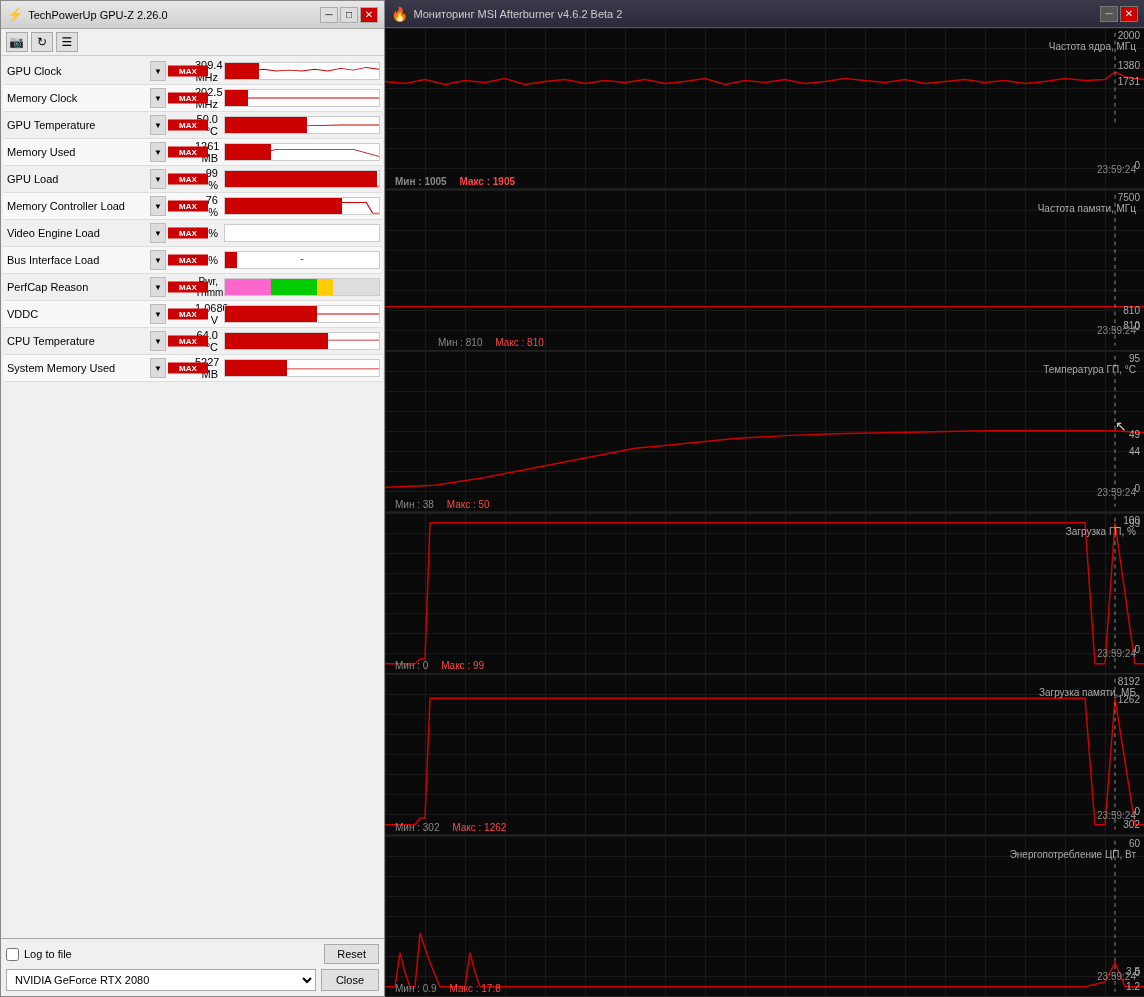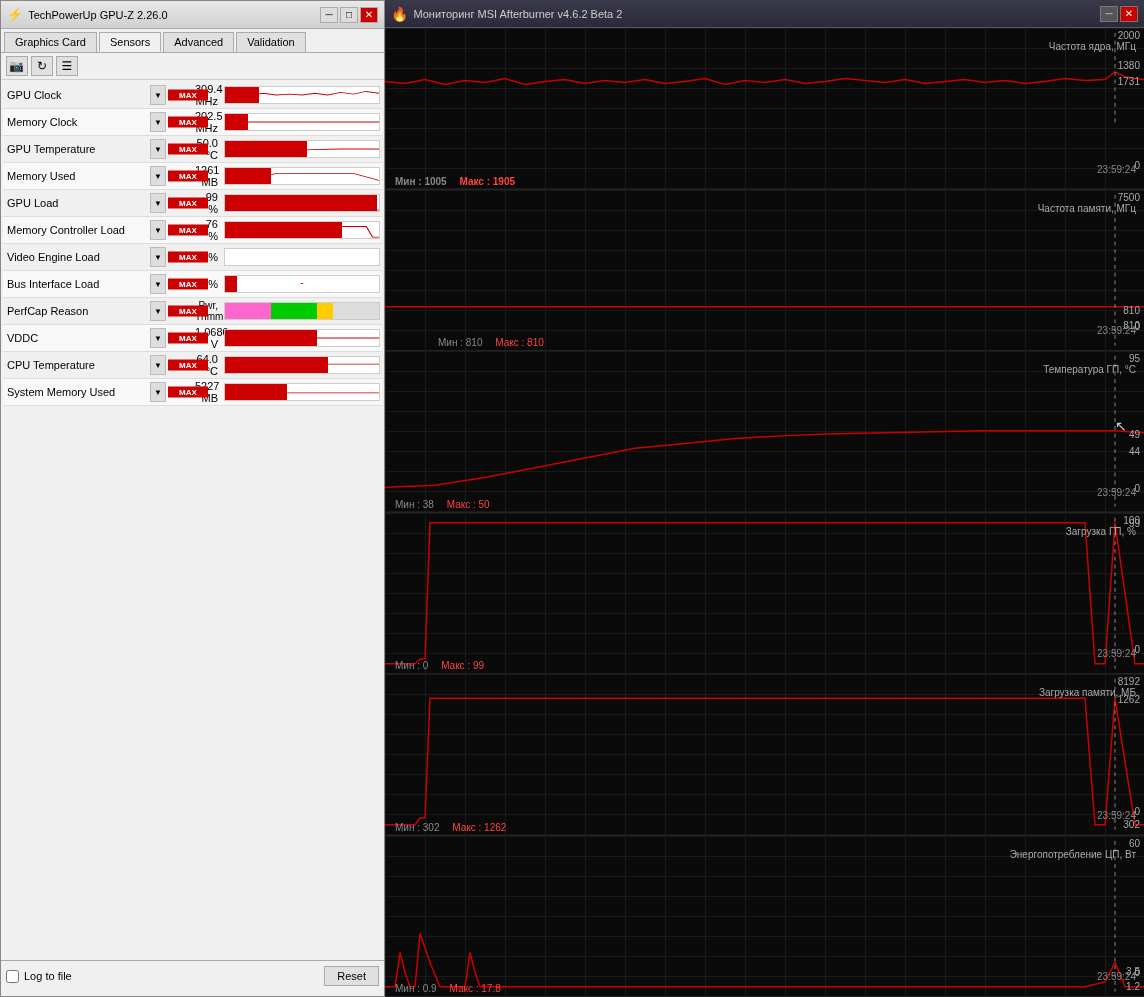--- a/index.html
+++ b/index.html
@@ -296,26 +296,20 @@
       <span style="font-size:13px;">⚡</span>
       <span class="title-bar-title">TechPowerUp GPU-Z 2.26.0</span>
     </div>
     <div class="title-bar-controls">
       <button class="title-btn">─</button>
       <button class="title-btn">□</button>
       <button class="title-btn close-btn">✕</button>
     </div>
   </div>
 
-  <div class="tab-bar">
-    <div class="tab">Graphics Card</div>
-    <div class="tab active">Sensors</div>
-    <div class="tab">Advanced</div>
-    <div class="tab">Validation</div>
-  </div>
 
   <div class="toolbar">
     <button class="toolbar-btn">📷</button>
     <button class="toolbar-btn">↻</button>
     <button class="toolbar-btn">☰</button>
   </div>
 
   <div class="sensors-list">
 
     <div class="sensor-row">
@@ -521,20 +515,26 @@
       </div>
     </div>
 
   </div>
 
   <div class="bottom-area">
     <div class="log-row">
       <input type="checkbox" style="">
       <span>Log to file</span>
       <button class="btn-reset" style="margin-left:auto;">Reset</button>
+    </div>
+    <div class="gpu-select-row">
+      <select class="gpu-select">
+        <option>NVIDIA GeForce RTX 2080</option>
+      </select>
+      <button class="btn-close">Close</button>
     </div>
   </div>
 </div>
 
 <div id="afterburner-panel">
 
   <div class="ab-title-bar">
     <div class="ab-title-left">
       <span class="ab-icon">🔥</span>
       <span class="ab-title">Мониторинг MSI Afterburner v4.6.2 Beta 2</span>

